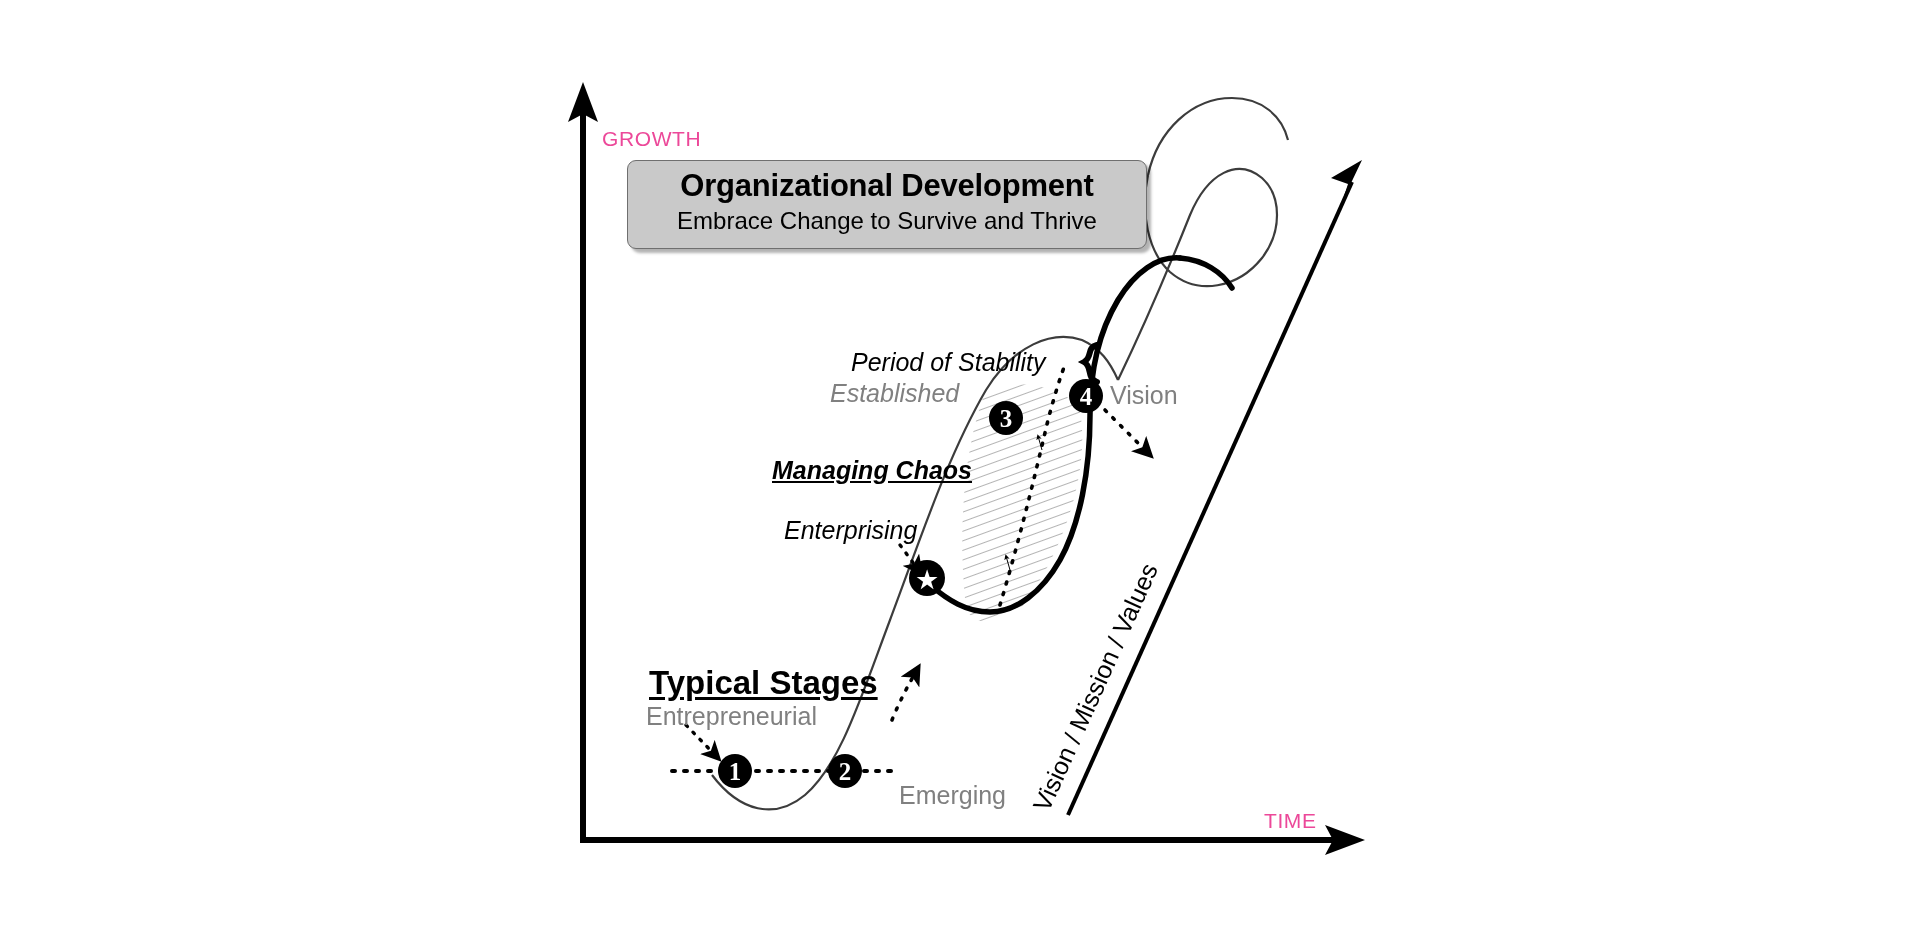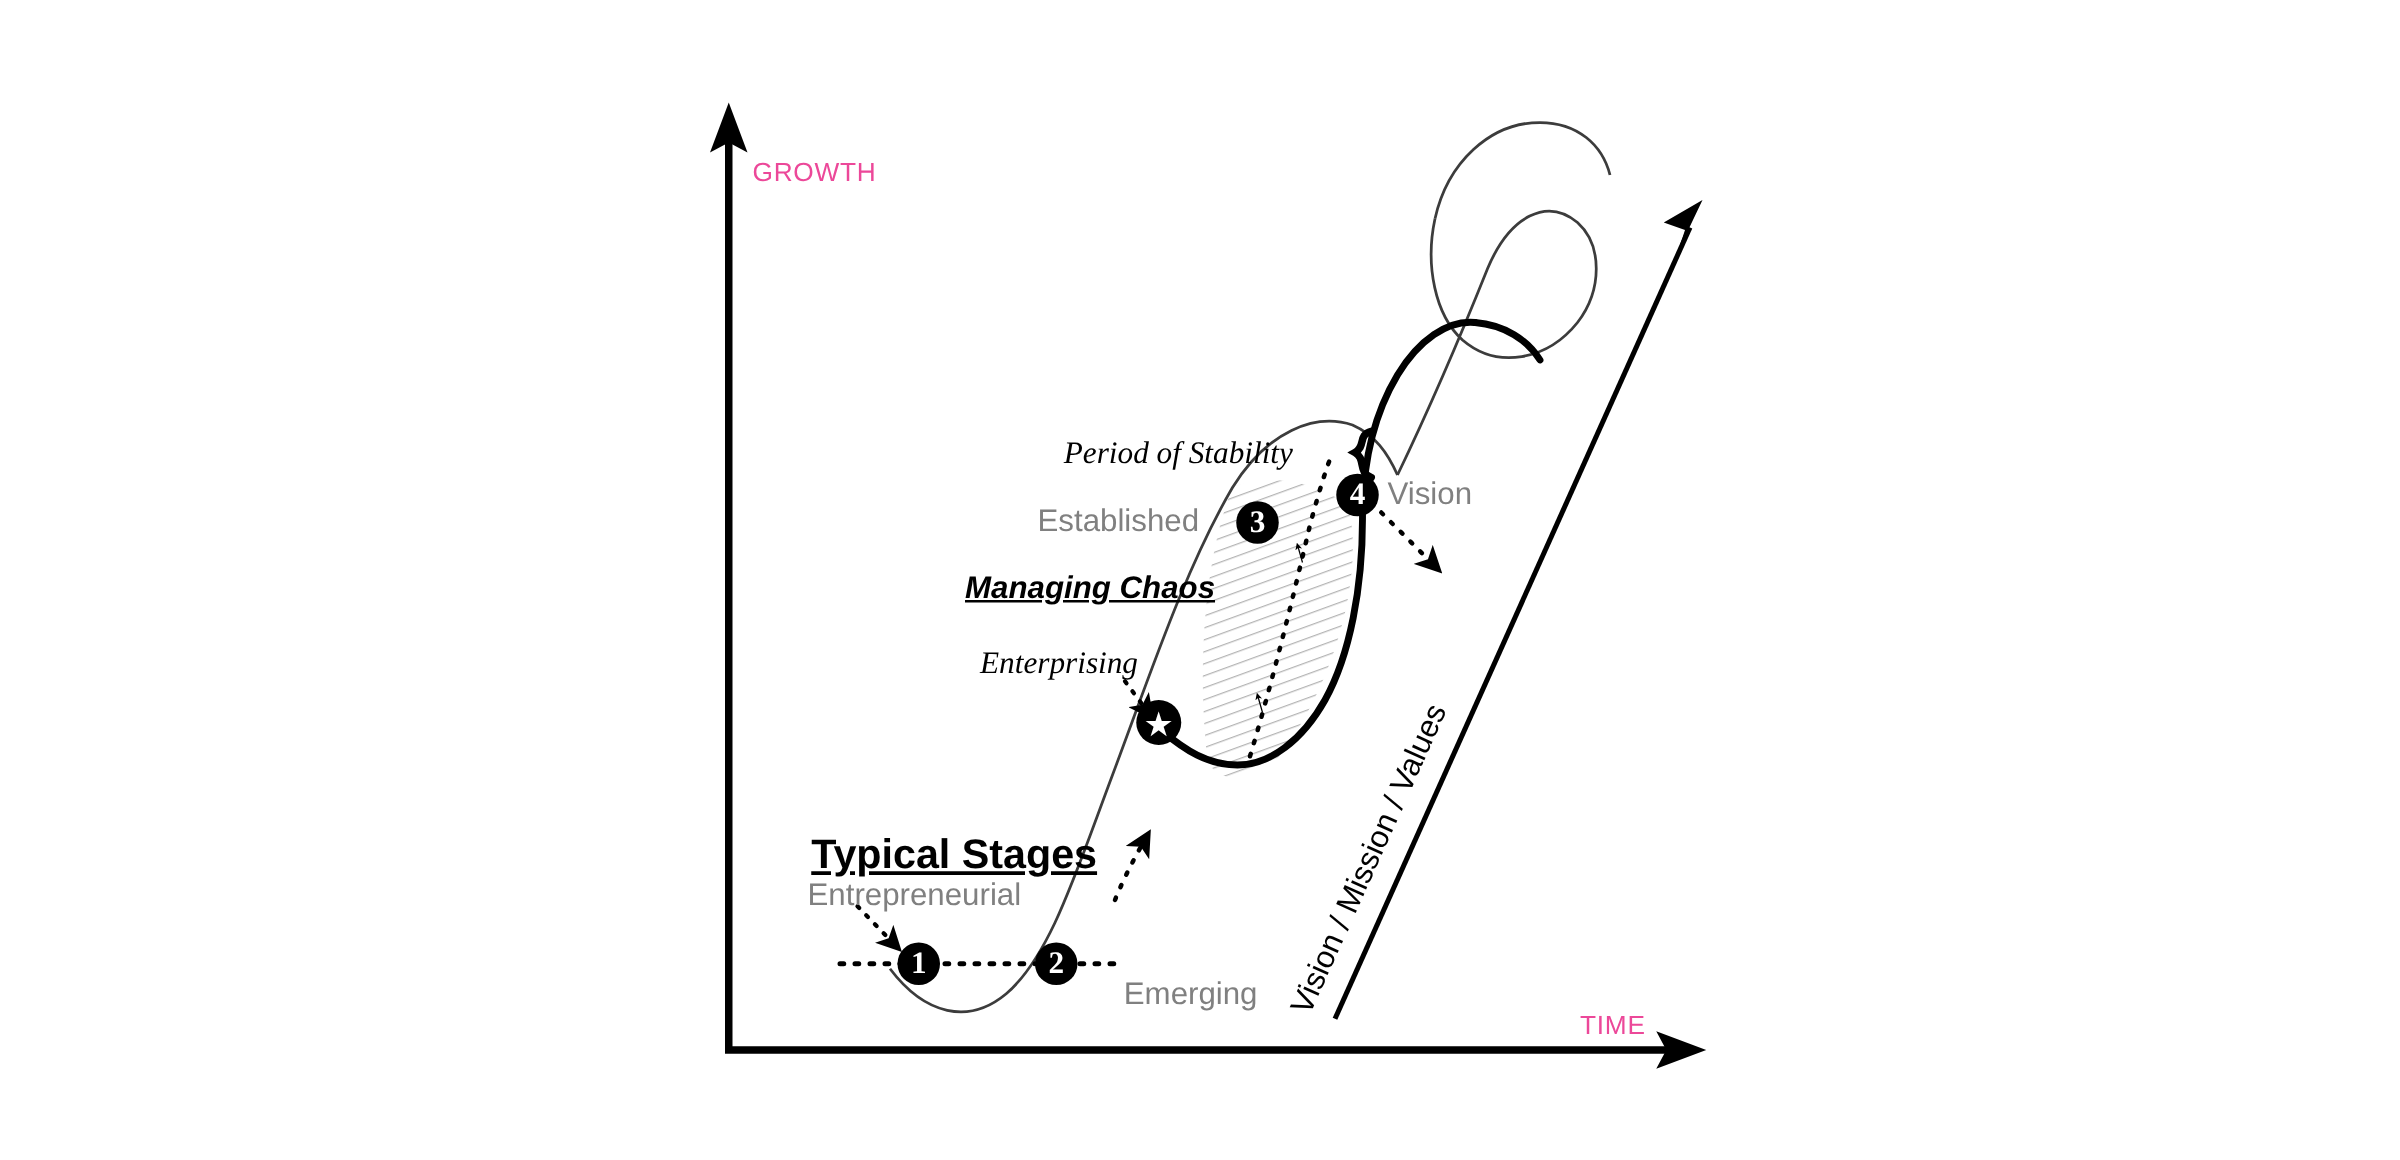--- a/index.html
+++ b/index.html
@@ -70,21 +70,20 @@
     color: #ec4899;
   }
   .lbl-gray {
     color: #808080;
     font-size: 25px;
   }
   .lbl-italic {
     font-style: italic;
     font-size: 25px;
     color: #000000;
-    font-family: Liberation Serif, serif;
   }
   .lbl-bolditalic {
     font-style: italic;
     font-weight: bold;
     font-size: 25px;
     color: #000000;
     text-decoration: underline;
   }
   .lbl-boldunder {
     font-weight: bold;
@@ -227,24 +226,28 @@
       <g>
         <circle cx="927" cy="578" r="18" fill="#000000"></circle>
         <text x="927" y="580" fill="#ffffff" font-size="27" text-anchor="middle" dominant-baseline="central">★</text>
       </g>
     </g>
   </svg>
 
   <div class="lbl lbl-axis" style="left:602px; top:128px;">GROWTH</div>
   <div class="lbl lbl-axis" style="left:1264px; top:810px;">TIME</div>
 
+  <div class="title-box">
+    <div class="title-main">Organizational Development</div>
+    <div class="title-sub">Embrace Change to Survive and Thrive</div>
+  </div>
 
   <div class="lbl lbl-italic" style="left:851px; top:350px;">Period of Stability</div>
 
-  <div class="lbl lbl-gray" style="left:830px; top:405px;">Established</div>
+  <div class="lbl lbl-gray" style="left:830px; top:381px;font-style:italic;">Established</div>
 
   <div class="lbl lbl-gray" style="left:1110px; top:383px;">Vision</div>
 
   <div class="lbl lbl-bolditalic" style="left:772px; top:458px;">Managing Chaos</div>
 
   <div class="lbl lbl-italic" style="left:784px; top:518px;">Enterprising</div>
 
   <div class="lbl lbl-boldunder" style="left:649px; top:666px;">Typical Stages</div>
 
   <div class="lbl lbl-gray" style="left:646px; top:704px;">Entrepreneurial</div>

